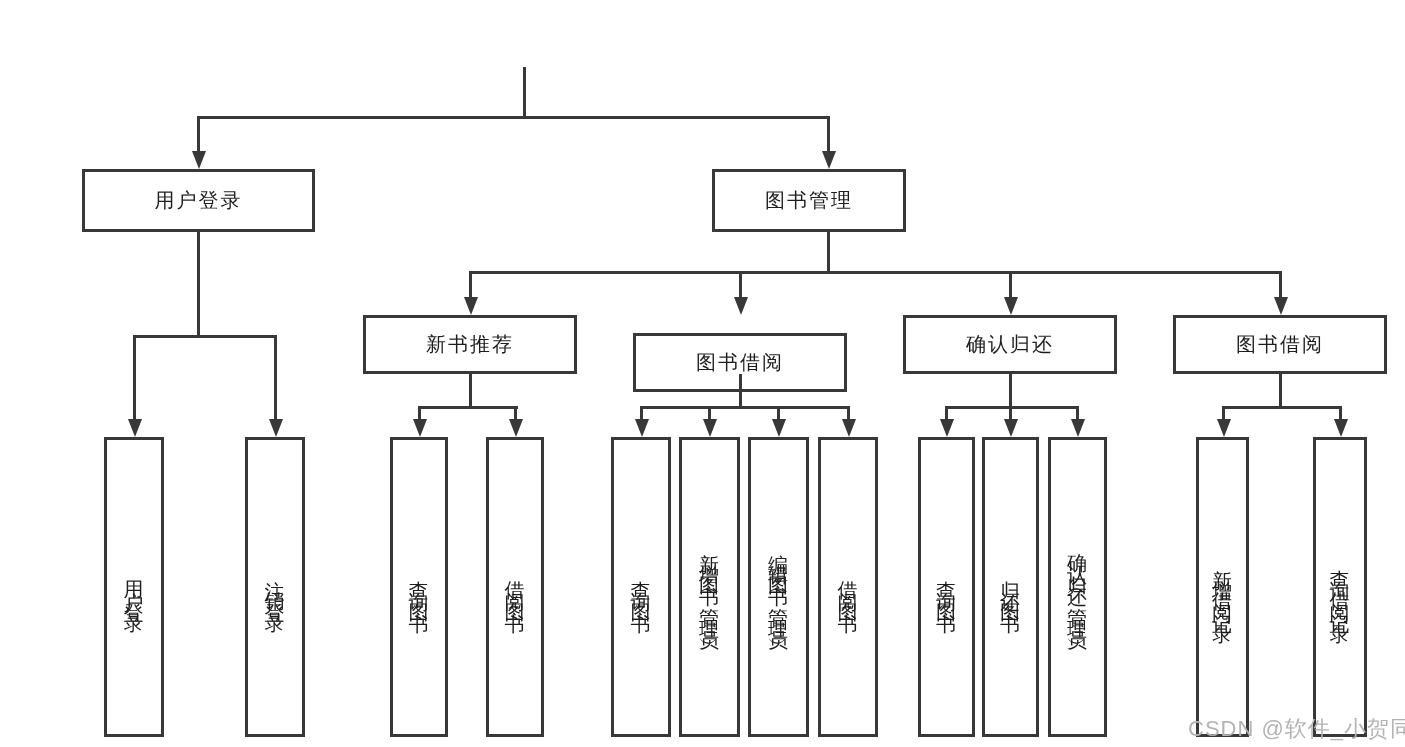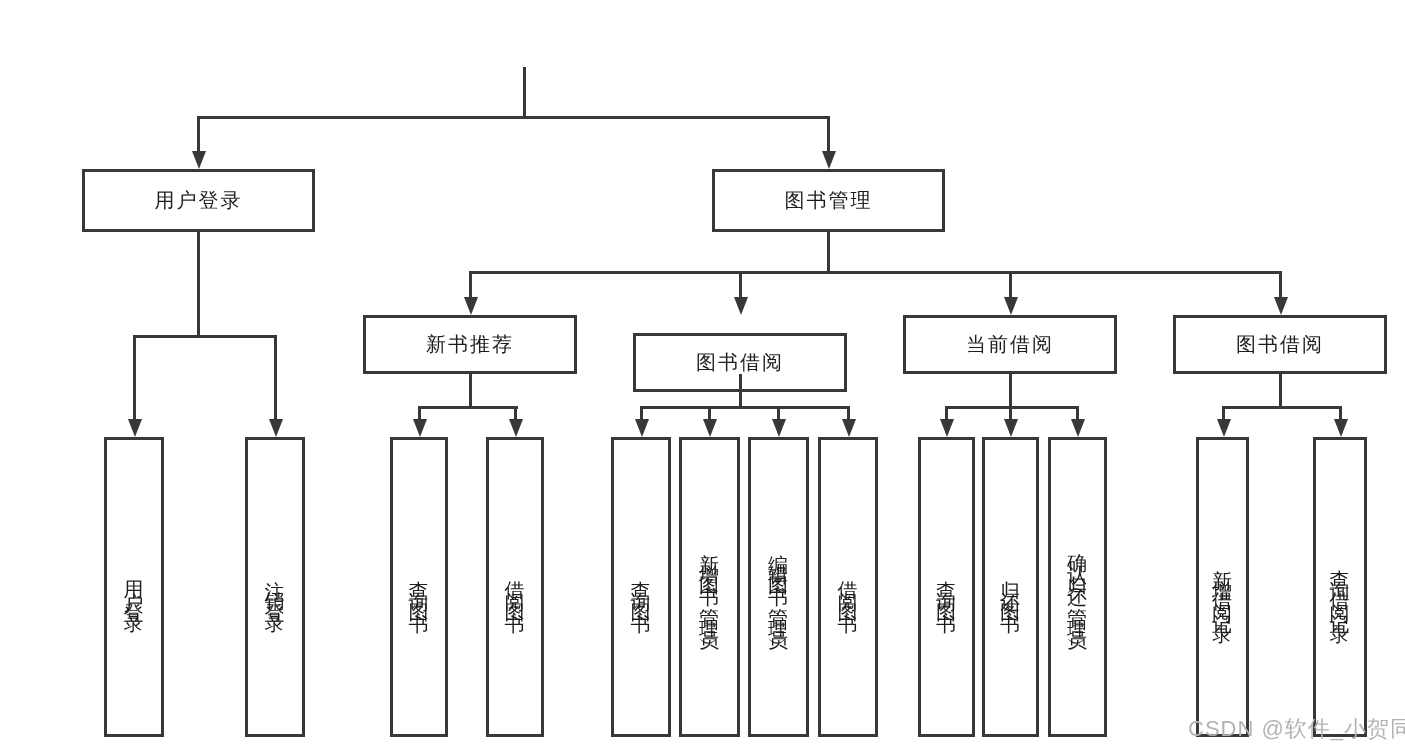--- a/index.html
+++ b/index.html
@@ -55,21 +55,21 @@
   <div class="vline" style="left:523px;top:67px;height:52px;"></div>
   <div class="hline" style="left:197px;top:116px;width:633px;"></div>
   <div class="vline" style="left:197px;top:116px;height:39px;"></div>
   <div class="arrow" style="left:192px;top:151px;"></div>
   <div class="vline" style="left:827px;top:116px;height:39px;"></div>
   <div class="arrow" style="left:822px;top:151px;"></div>
 
   <div class="box h-label" style="left:82px;top:169px;width:233px;height:63px;">
     <span>用户登录</span>
   </div>
-  <div class="box h-label" style="left:712px;top:169px;width:233px;height:63px;">
+  <div class="box h-label" style="left:712px;top:169px;width:194px;height:63px;">
     <span>图书管理</span>
   </div>
 
   <div class="vline" style="left:197px;top:232px;height:106px;"></div>
   <div class="hline" style="left:133px;top:335px;width:144px;"></div>
   <div class="vline" style="left:133px;top:335px;height:86px;"></div>
   <div class="arrow" style="left:128px;top:419px;"></div>
   <div class="vline" style="left:274px;top:335px;height:86px;"></div>
   <div class="arrow" style="left:269px;top:419px;"></div>
 
@@ -84,21 +84,21 @@
   <div class="vline" style="left:1279px;top:271px;height:28px;"></div>
   <div class="arrow" style="left:1274px;top:297px;"></div>
 
   <div class="box h-label" style="left:363px;top:315px;width:214px;height:59px;">
     <span>新书推荐</span>
   </div>
   <div class="box h-label" style="left:633px;top:333px;width:214px;height:59px;">
     <span>图书借阅</span>
   </div>
   <div class="box h-label" style="left:903px;top:315px;width:214px;height:59px;">
-    <span>当前借阅</span>
+    <span>确认归还</span>
   </div>
   <div class="box h-label" style="left:1173px;top:315px;width:214px;height:59px;">
     <span>图书借阅</span>
   </div>
 
   <div class="vline" style="left:469px;top:374px;height:35px;"></div>
   <div class="hline" style="left:418px;top:406px;width:100px;"></div>
   <div class="vline" style="left:418px;top:406px;height:16px;"></div>
   <div class="arrow" style="left:413px;top:419px;"></div>
   <div class="vline" style="left:514px;top:406px;height:16px;"></div>

